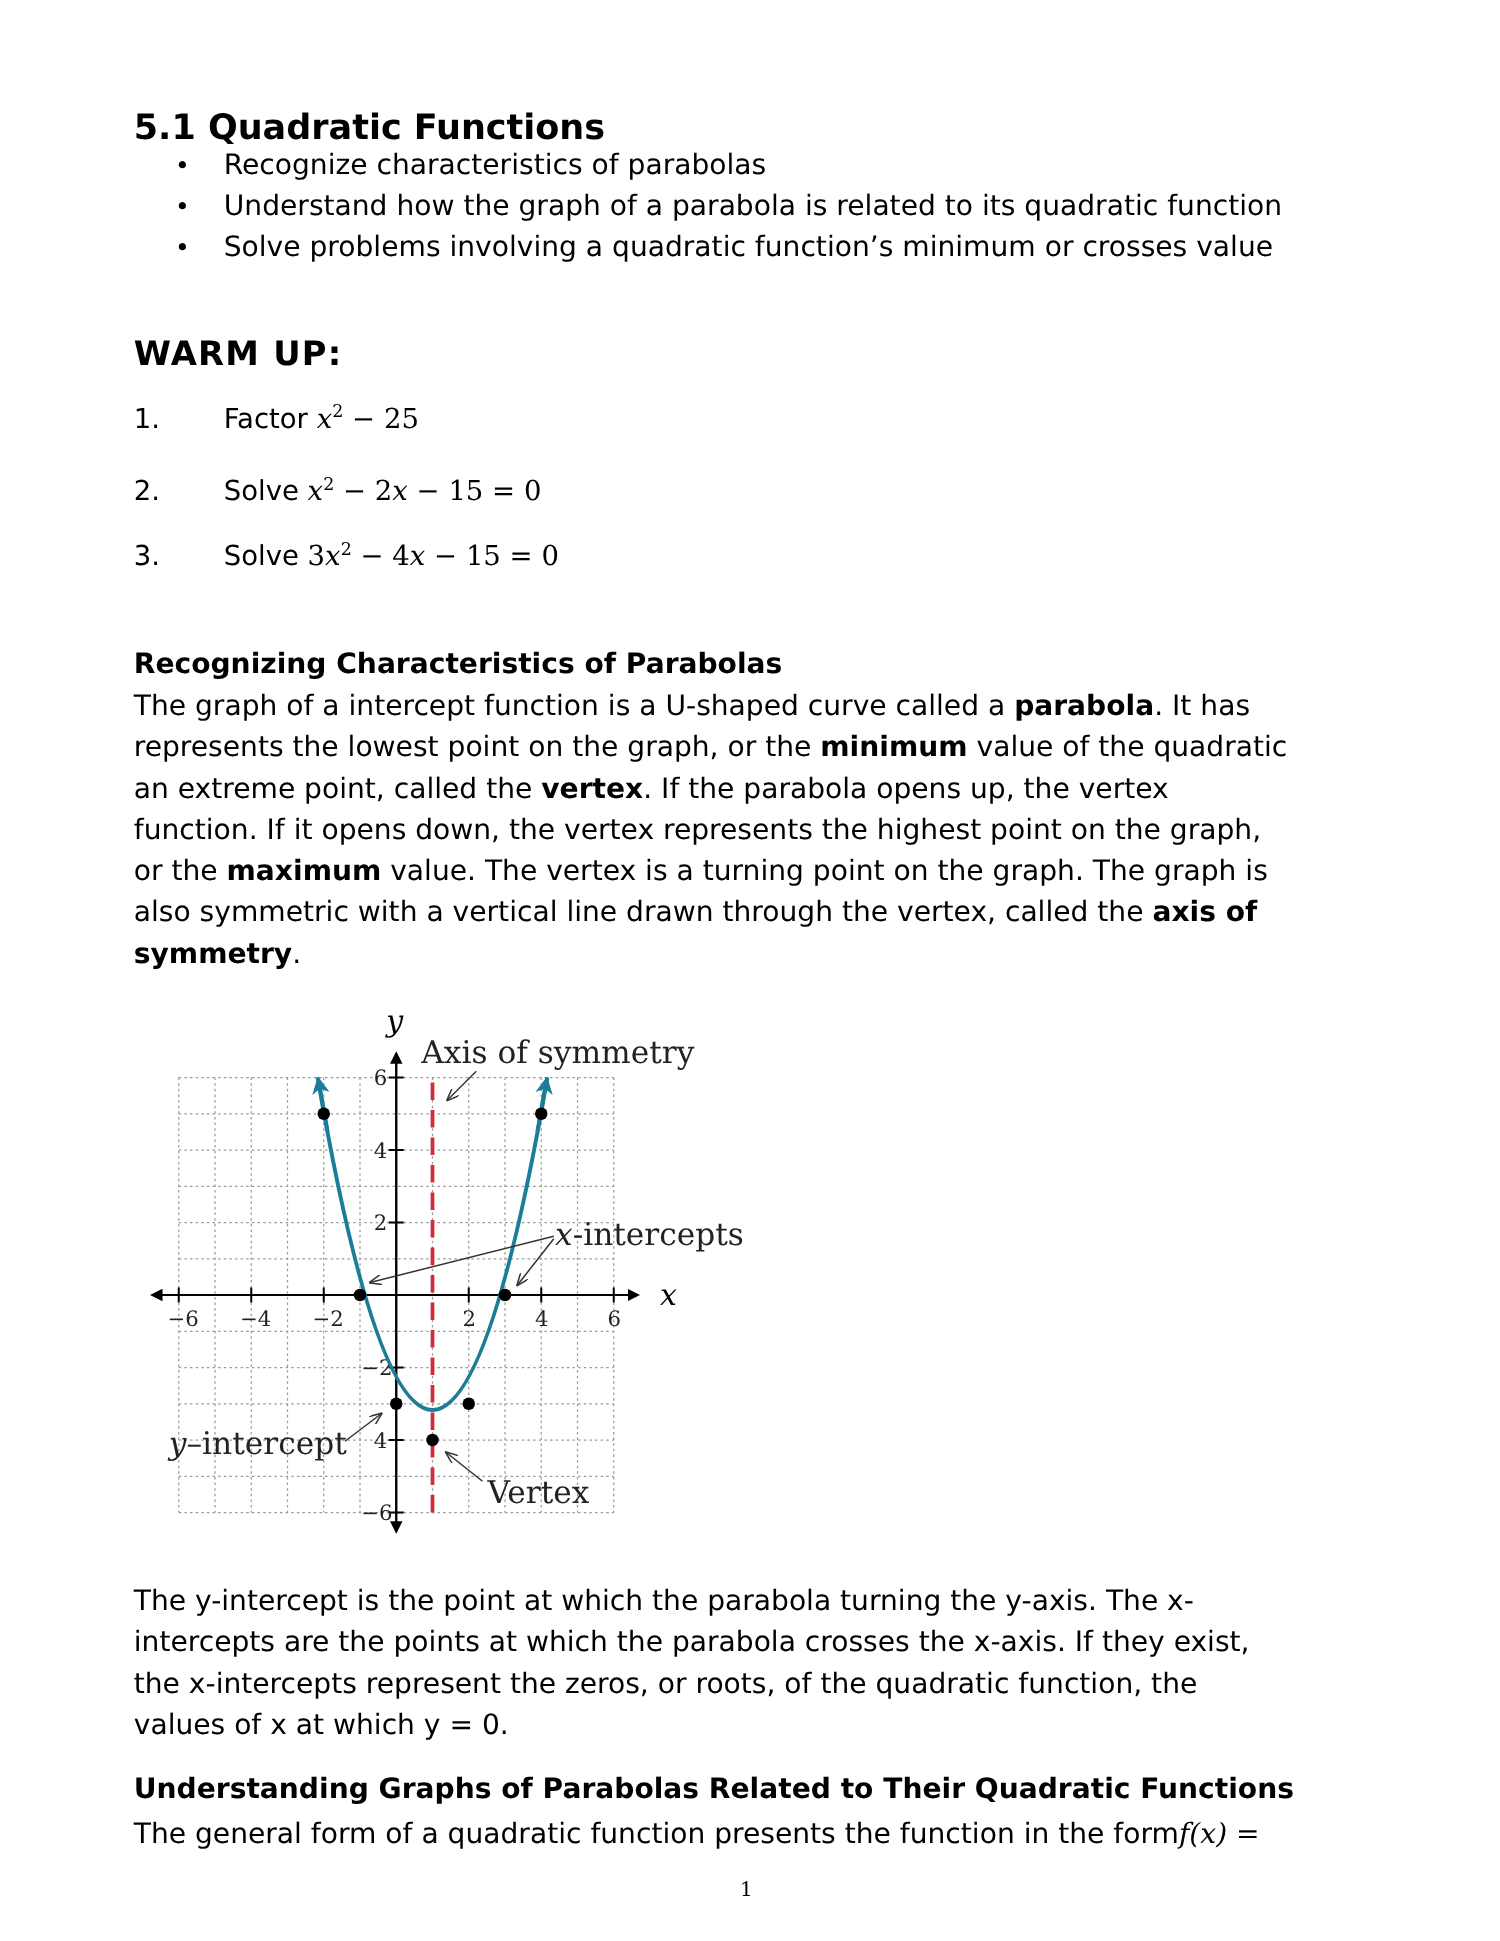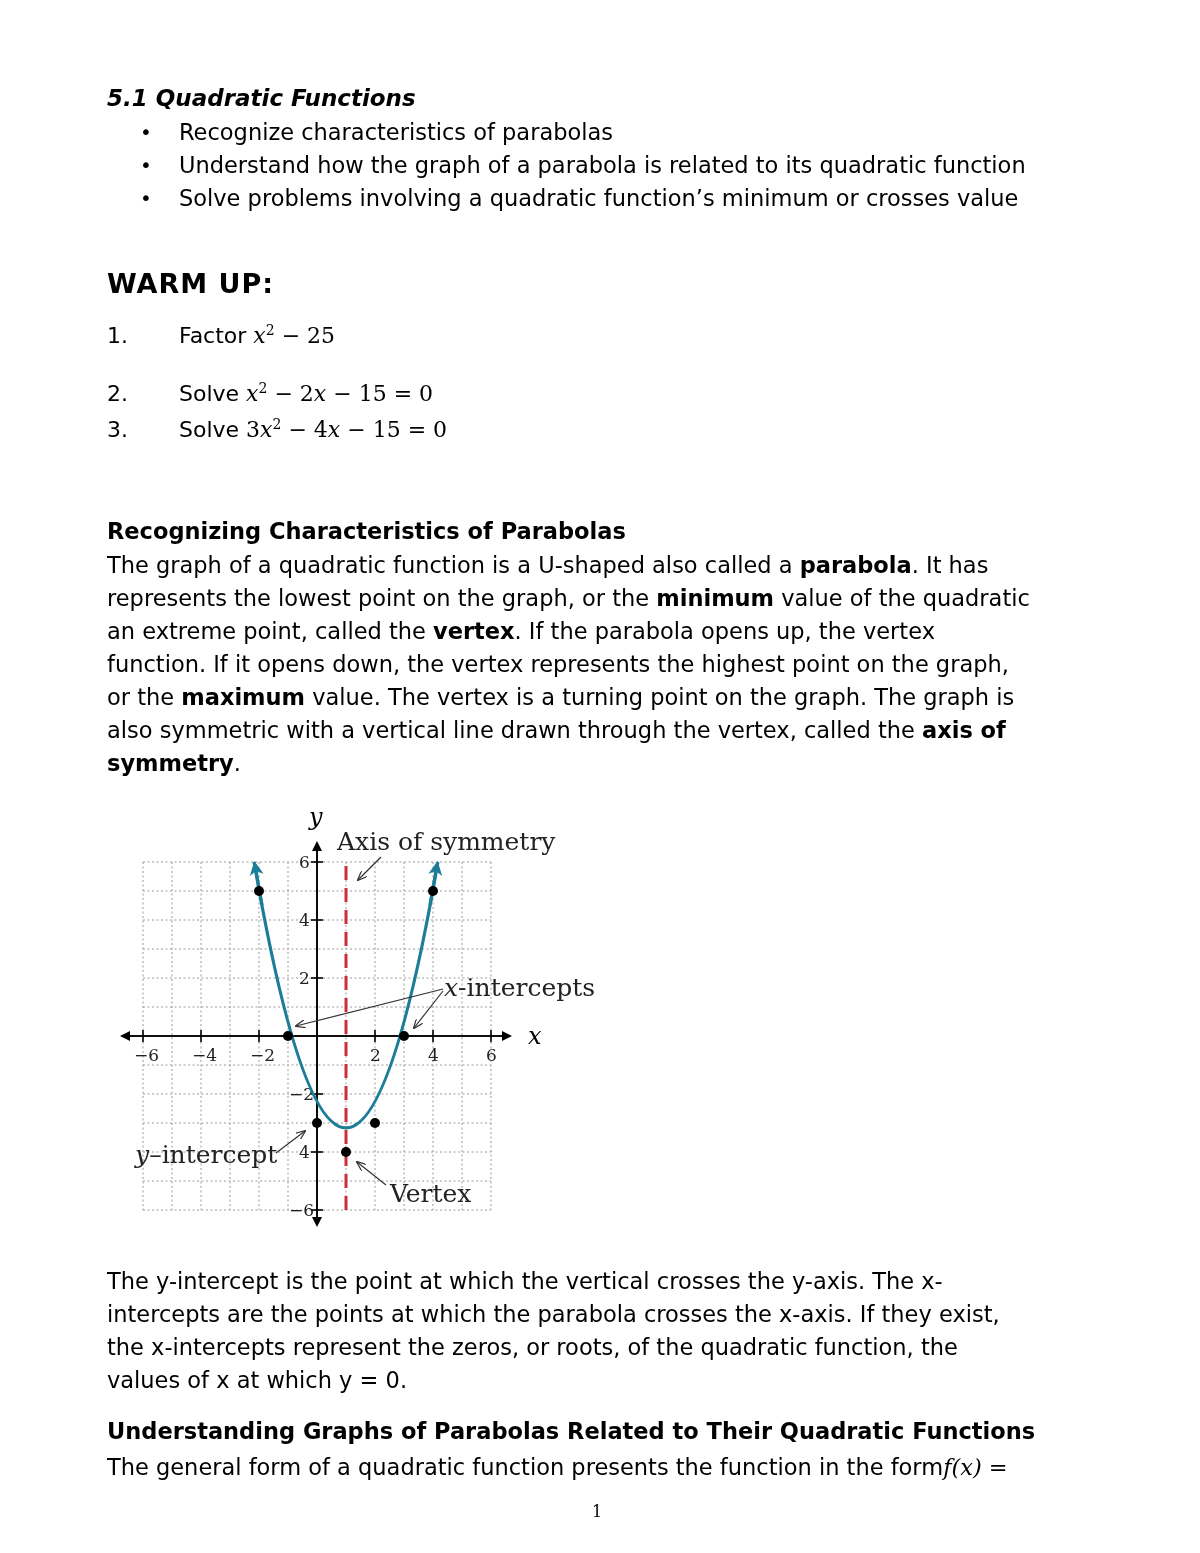--- a/index.html
+++ b/index.html
@@ -1,19 +1,19 @@
 <!DOCTYPE html>
 <html><head>
 <meta charset="utf-8">
 <style>
   html, body { margin:0; padding:0; background:#ffffff; }
   body { width:1200px; height:1553px; position:relative; overflow:hidden;
          font-family:"DejaVu Sans", sans-serif; color:#000; }
   .abs { position:absolute; }
-  .title { left:107px; top:85px; font-size:23px; font-weight:bold; font-style:italic; }
+  .title { left:107px; top:85px; font-size:28px; font-weight:bold; }
   .bullets { left:140px; top:116px; margin:0; padding:0; list-style:none; font-size:22.5px; }
   .bullets li { height:33px; line-height:33px; position:relative; padding-left:39px; white-space:nowrap; }
   .bullets li::before { content:"\2022"; position:absolute; left:0; top:0; font-size:20px; }
   .warm { left:107px; top:268px; font-size:27px; font-weight:bold; letter-spacing:1px; }
   .q { left:107px; font-size:22px; white-space:nowrap; }
   .q .num { display:inline-block; width:72px; }
   .math { font-family:"DejaVu Serif", serif;margin-top:29px; }
   .math i { font-style:italic; }
   .h2 { left:107px; font-size:22.5px; font-weight:bold; white-space:nowrap; }
   .para { left:107px; width:1000px; font-size:22.5px; line-height:33px; }
@@ -35,29 +35,29 @@
 <div class="abs warm">WARM UP:</div>
 
 <div class="abs q" style="top:322px;">
   <span class="num">1.</span><span>Factor</span>
   <span class="math"><i>x</i><sup style="font-size:14px">2</sup> − 25</span>
 </div>
 <div class="abs q" style="top:380px;">
   <span class="num">2.</span><span>Solve</span>
   <span class="math"><i>x</i><sup style="font-size:14px">2</sup> − 2<i>x</i> − 15 = 0</span>
 </div>
-<div class="abs q" style="top:416px;">
+<div class="abs q" style="top:432px;">
   <span class="num">3.</span><span>Solve</span>
   <span class="math">3<i>x</i><sup style="font-size:14px">2</sup> − 4<i>x</i> − 15 = 0</span>
 </div>
 
 <div class="abs h2" style="top:518px;text-align:center;">Recognizing Characteristics of Parabolas</div>
 
 <div class="abs para" style="top:549px;" id="para1">
-    <p><span>The graph of a quadratic function is a U-shaped also called a </span><b>parabola</b><span>. It has</span></p>
+    <p><span>The graph of a intercept function is a U-shaped curve called a </span><b>parabola</b><span>. It has</span></p>
     <p><span>represents the lowest point on the graph, or the </span><b>minimum</b><span> value of the quadratic</span></p>
     <p><span>an extreme point, called the </span><b>vertex</b><span>. If the parabola opens up, the vertex</span></p>
     <p><span>function. If it opens down, the vertex represents the highest point on the graph,</span></p>
     <p><span>or the </span><b>maximum</b><span> value. The vertex is a turning point on the graph. The graph is</span></p>
     <p><span>also symmetric with a vertical line drawn through the vertex, called the </span><b>axis of</b></p>
     <p><b>symmetry</b><span>.</span></p>
   </div>
 
 <svg class="abs" style="left:0; top:0;" width="1200" height="1553">
   <defs>
@@ -162,21 +162,21 @@
   <line x1="443" y1="991" x2="414" y2="1028" stroke="#333" stroke-width="1.2" marker-end="url(#arrThin)"></line>
 
   <text x="135" y="1163" font-size="25" fill="#222"><tspan font-style="italic">y</tspan><tspan>–intercept</tspan></text>
   <line x1="276" y1="1153" x2="305" y2="1131" stroke="#333" stroke-width="1.2" marker-end="url(#arrThin)"></line>
 
   <text x="390" y="1202" font-size="25" fill="#222">Vertex</text>
   <line x1="386" y1="1185" x2="357" y2="1162" stroke="#333" stroke-width="1.2" marker-end="url(#arrThin)"></line>
 </svg>
 
 <div class="abs para" style="top:1265px;">
-  <p>The y-intercept is the point at which the vertical crosses the y-axis. The x-</p>
+  <p>The y-intercept is the point at which the parabola turning the y-axis. The x-</p>
   <p>intercepts are the points at which the parabola crosses the x-axis. If they exist,</p>
   <p>the x-intercepts represent the zeros, or roots, of the quadratic function, the</p>
   <p>values of x at which y = 0.</p>
 </div>
 
 <div class="abs h2" style="top:1418px;">Understanding Graphs of Parabolas Related to Their Quadratic Functions</div>
 <div class="abs para" style="top:1451px;">
   <p><span>The general form of a quadratic function presents the function in the form</span><span class="math" style="font-style:italic">f(x) =</span></p>
 </div>
 

